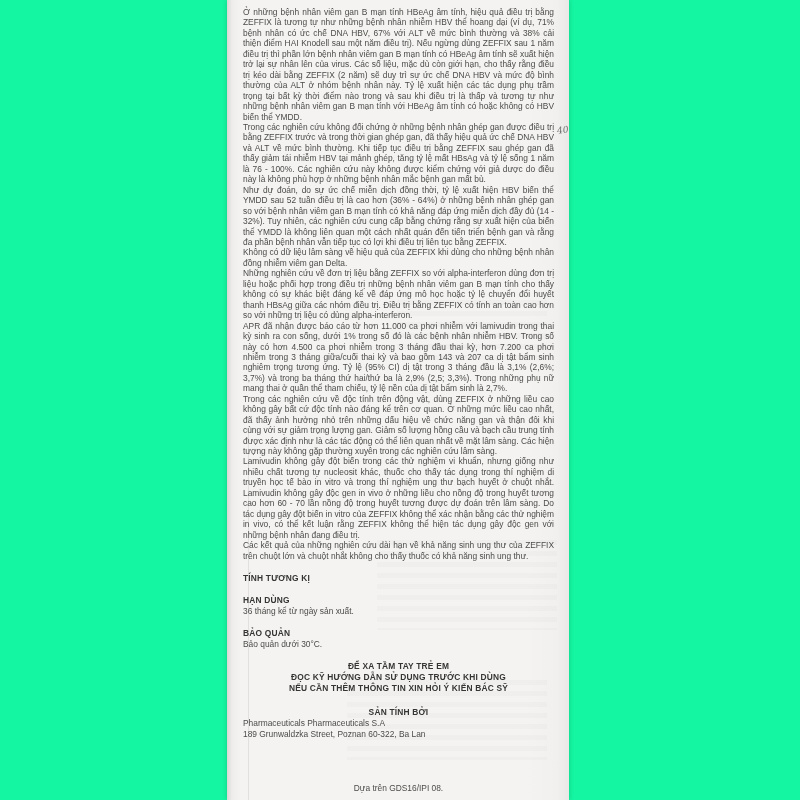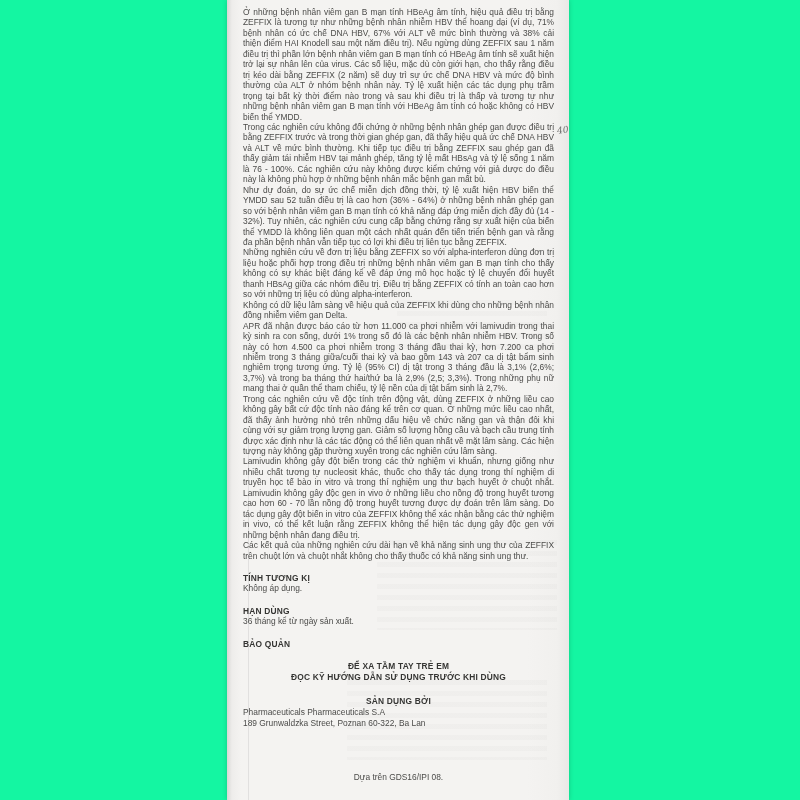--- a/index.html
+++ b/index.html
@@ -78,50 +78,51 @@
   <div class="ghost g2"></div>
   <div class="crease-v"></div>
 
   <div class="margin-note">40</div>
 
   <div class="content">
 
     <div class="para">Ở những bệnh nhân viêm gan B mạn tính HBeAg âm tính, hiệu quả điều trị bằng ZEFFIX là tương tự như những bệnh nhân nhiễm HBV thể hoang dại (ví dụ, 71% bệnh nhân có ức chế DNA HBV, 67% với ALT về mức bình thường và 38% cải thiện điểm HAI Knodell sau một năm điều trị). Nếu ngừng dùng ZEFFIX sau 1 năm điều trị thì phần lớn bệnh nhân viêm gan B mạn tính có HBeAg âm tính sẽ xuất hiện trở lại sự nhân lên của virus. Các số liệu, mặc dù còn giới hạn, cho thấy rằng điều trị kéo dài bằng ZEFFIX (2 năm) sẽ duy trì sự ức chế DNA HBV và mức độ bình thường của ALT ở nhóm bệnh nhân này. Tỷ lệ xuất hiện các tác dụng phụ trầm trọng tại bất kỳ thời điểm nào trong và sau khi điều trị là thấp và tương tự như những bệnh nhân viêm gan B mạn tính với HBeAg âm tính có hoặc không có HBV biến thể YMDD.</div>
     <div class="para">Trong các nghiên cứu không đối chứng ở những bệnh nhân ghép gan được điều trị bằng ZEFFIX trước và trong thời gian ghép gan, đã thấy hiệu quả ức chế DNA HBV và ALT về mức bình thường. Khi tiếp tục điều trị bằng ZEFFIX sau ghép gan đã thấy giảm tái nhiễm HBV tại mảnh ghép, tăng tỷ lệ mất HBsAg và tỷ lệ sống 1 năm là 76 - 100%. Các nghiên cứu này không được kiểm chứng với giả dược do điều này là không phù hợp ở những bệnh nhân mắc bệnh gan mất bù.</div>
     <div class="para">Như dự đoán, do sự ức chế miễn dịch đồng thời, tỷ lệ xuất hiện HBV biến thể YMDD sau 52 tuần điều trị là cao hơn (36% - 64%) ở những bệnh nhân ghép gan so với bệnh nhân viêm gan B mạn tính có khả năng đáp ứng miễn dịch đầy đủ (14 - 32%). Tuy nhiên, các nghiên cứu cung cấp bằng chứng rằng sự xuất hiện của biến thể YMDD là không liên quan một cách nhất quán đến tiến triển bệnh gan và rằng đa phần bệnh nhân vẫn tiếp tục có lợi khi điều trị liên tục bằng ZEFFIX.</div>
+    <div class="para">Không có dữ liệu lâm sàng về hiệu quả của ZEFFIX khi dùng cho những bệnh nhân đồng nhiễm viêm gan Delta.</div>
     <div class="para">Những nghiên cứu về đơn trị liệu bằng ZEFFIX so với alpha-interferon dùng đơn trị liệu hoặc phối hợp trong điều trị những bệnh nhân viêm gan B mạn tính cho thấy không có sự khác biệt đáng kể về đáp ứng mô học hoặc tỷ lệ chuyển đổi huyết thanh HBsAg giữa các nhóm điều trị. Điều trị bằng ZEFFIX có tính an toàn cao hơn so với những trị liệu có dùng alpha-interferon.</div>
-    <div class="para">Không có dữ liệu lâm sàng về hiệu quả của ZEFFIX khi dùng cho những bệnh nhân đồng nhiễm viêm gan Delta.</div>
     <div class="para">APR đã nhận được báo cáo từ hơn 11.000 ca phơi nhiễm với lamivudin trong thai kỳ sinh ra con sống, dưới 1% trong số đó là các bệnh nhân nhiễm HBV. Trong số này có hơn 4.500 ca phơi nhiễm trong 3 tháng đầu thai kỳ, hơn 7.200 ca phơi nhiễm trong 3 tháng giữa/cuối thai kỳ và bao gồm 143 và 207 ca dị tật bẩm sinh nghiêm trọng tương ứng. Tỷ lệ (95% CI) dị tật trong 3 tháng đầu là 3,1% (2,6%; 3,7%) và trong ba tháng thứ hai/thứ ba là 2,9% (2,5; 3,3%). Trong những phụ nữ mang thai ở quần thể tham chiếu, tỷ lệ nền của dị tật bẩm sinh là 2,7%.</div>
 
 
     <div class="para">Trong các nghiên cứu về độc tính trên động vật, dùng ZEFFIX ở những liều cao không gây bất cứ độc tính nào đáng kể trên cơ quan. Ở những mức liều cao nhất, đã thấy ảnh hưởng nhỏ trên những dấu hiệu về chức năng gan và thận đôi khi cùng với sự giảm trọng lượng gan. Giảm số lượng hồng cầu và bạch cầu trung tính được xác định như là các tác động có thể liên quan nhất về mặt lâm sàng. Các hiện tượng này không gặp thường xuyên trong các nghiên cứu lâm sàng.</div>
     <div class="para">Lamivudin không gây đột biến trong các thử nghiệm vi khuẩn, nhưng giống như nhiều chất tương tự nucleosit khác, thuốc cho thấy tác dụng trong thí nghiệm di truyền học tế bào in vitro và trong thí nghiệm ung thư bạch huyết ở chuột nhắt. Lamivudin không gây độc gen in vivo ở những liều cho nồng độ trong huyết tương cao hơn 60 - 70 lần nồng độ trong huyết tương được dự đoán trên lâm sàng. Do tác dụng gây đột biến in vitro của ZEFFIX không thể xác nhận bằng các thử nghiệm in vivo, có thể kết luận rằng ZEFFIX không thể hiện tác dụng gây độc gen với những bệnh nhân đang điều trị.</div>
     <div class="para">Các kết quả của những nghiên cứu dài hạn về khả năng sinh ung thư của ZEFFIX trên chuột lớn và chuột nhắt không cho thấy thuốc có khả năng sinh ung thư.</div>
 
     <div class="section">
       <div class="h-sec">TÍNH TƯƠNG KỊ</div>
-      <div class="sec-body">Không áp dụng.</div>
     </div>
 
     <div class="section">
       <div class="h-sec">HẠN DÙNG</div>
       <div class="sec-body">36 tháng kể từ ngày sản xuất.</div>
     </div>
 
     <div class="section">
       <div class="h-sec">BẢO QUẢN</div>
+      <div class="sec-body">Bảo quản dưới 30°C.</div>
     </div>
 
     <div class="warnings">
       <div class="warn-line">ĐỂ XA TẦM TAY TRẺ EM</div>
       <div class="warn-line">ĐỌC KỸ HƯỚNG DẪN SỬ DỤNG TRƯỚC KHI DÙNG</div>
+      <div class="warn-line">NẾU CẦN THÊM THÔNG TIN XIN HỎI Ý KIẾN BÁC SỸ</div>
     </div>
 
     <div class="mfr">
-      <div class="warn-line">SẢN DỤNG BỞI</div>
+      <div class="warn-line">SẢN TÍNH BỞI</div>
       <div class="line">Pharmaceuticals Pharmaceuticals S.A</div>
       <div class="line">189 Grunwaldzka Street, Poznan 60-322, Ba Lan</div>
     </div>
 
     <div class="footer">
       <div class="line">Dựa trên GDS16/IPI 08.</div>
       <div class="line">Ban hành ngày 06/12/2016.</div>
       <div class="line">ZEFFIX là nhãn hiệu thương mại của GlaxoSmithKline group of companies.</div>
     </div>
 

